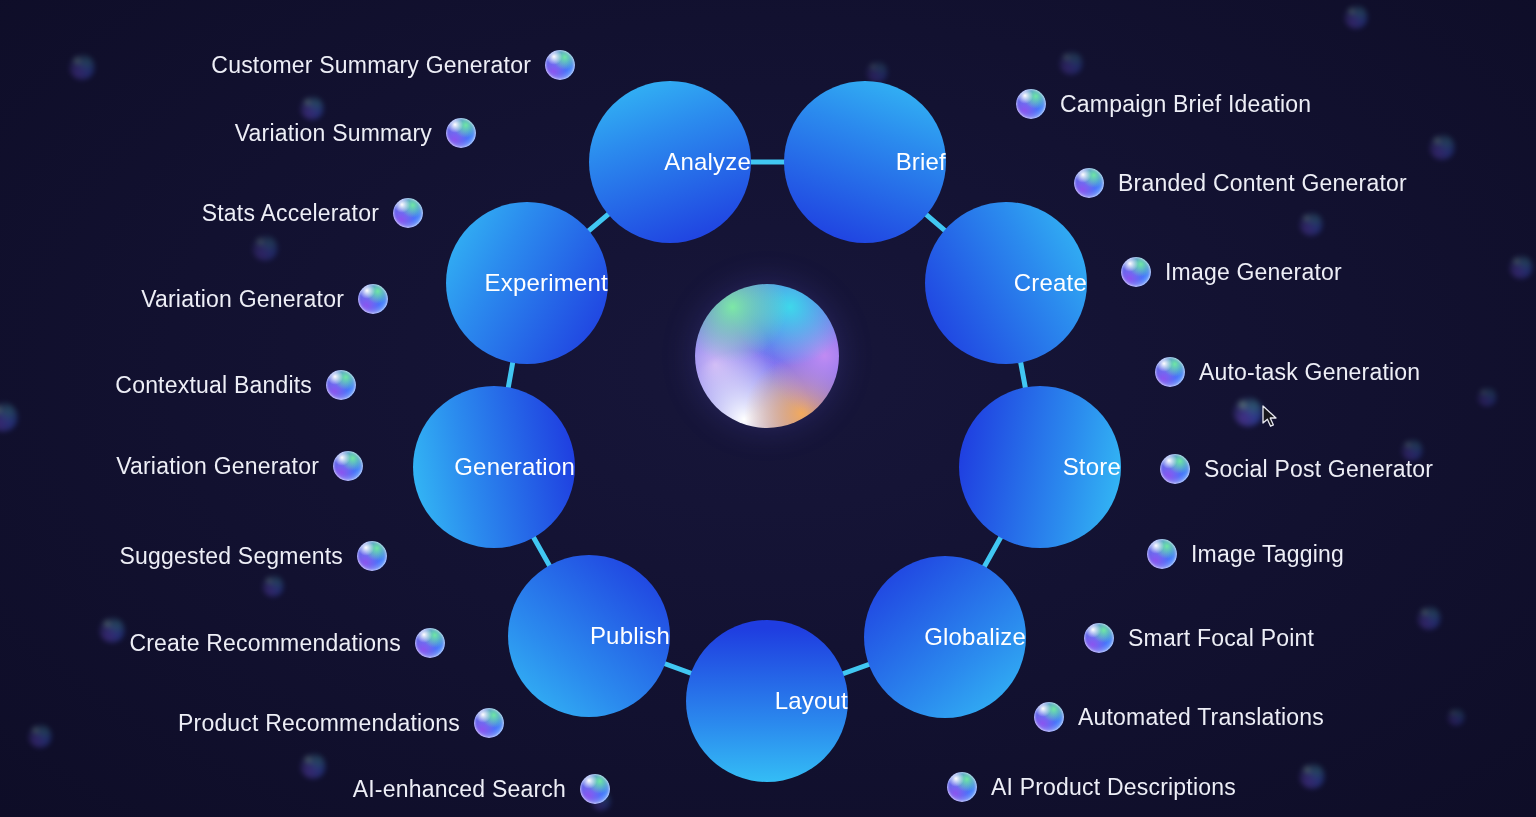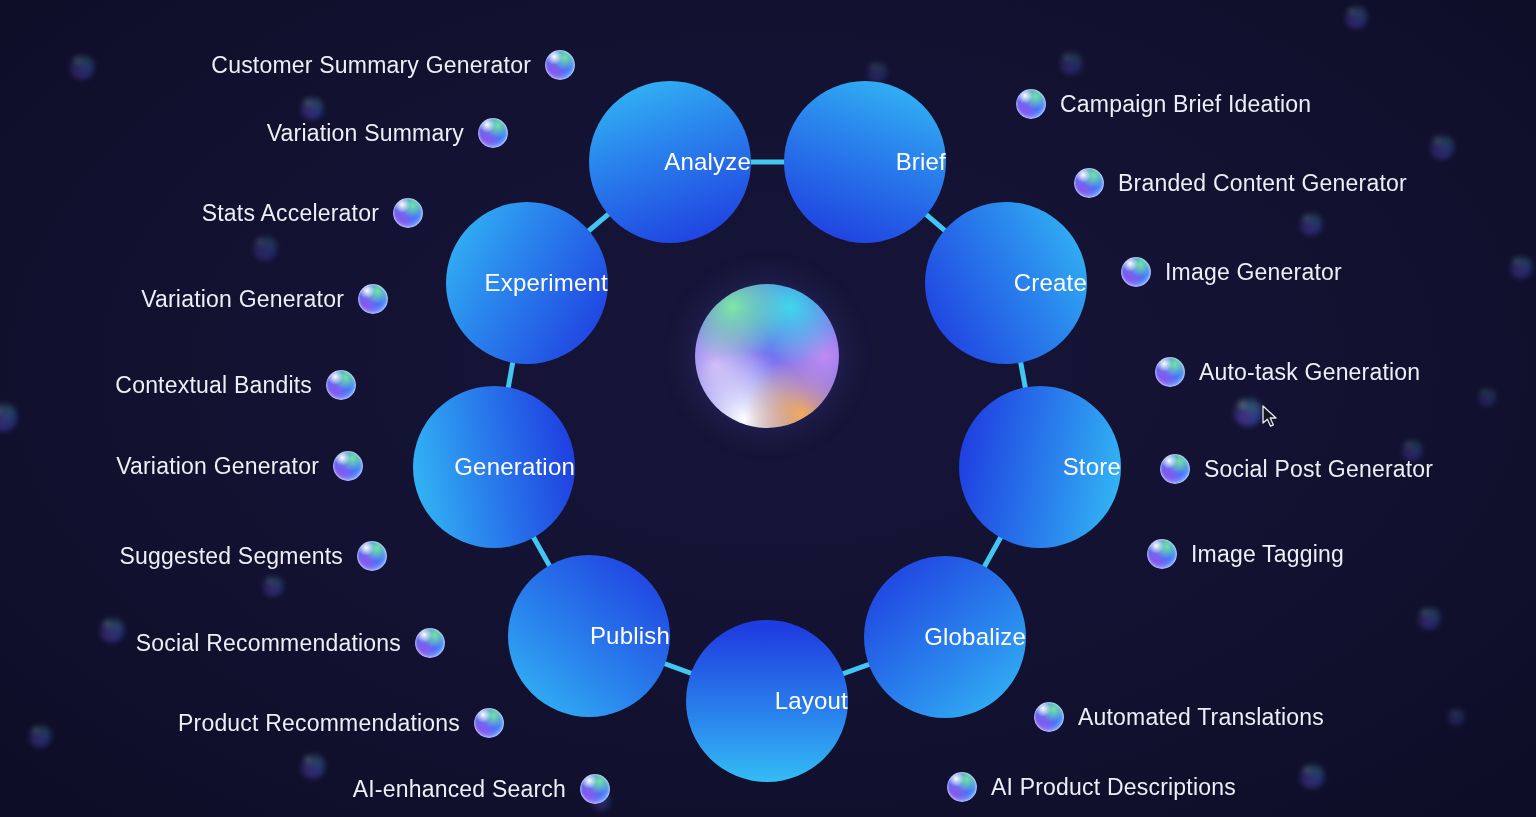--- a/index.html
+++ b/index.html
@@ -139,21 +139,21 @@
   <div class="node node-experiment">
       <span>Experiment</span>
     </div>
 
   <div class="center-orb"></div>
 
   <div class="feature" style="top:65px;right:961px">
       <span>Customer Summary Generator</span>
       <span class="orb"></span>
     </div>
-  <div class="feature" style="top:133px;right:1028px">
+  <div class="feature" style="top:133px;right:1060px">
       <span>Variation Summary</span>
       <span class="orb"></span>
     </div>
   <div class="feature" style="top:213px;right:1113px">
       <span>Stats Accelerator</span>
       <span class="orb"></span>
     </div>
   <div class="feature" style="top:299px;right:1148px">
       <span>Variation Generator</span>
       <span class="orb"></span>
@@ -164,21 +164,21 @@
     </div>
   <div class="feature" style="top:466px;right:1173px">
       <span>Variation Generator</span>
       <span class="orb"></span>
     </div>
   <div class="feature" style="top:556px;right:1149px">
       <span>Suggested Segments</span>
       <span class="orb"></span>
     </div>
   <div class="feature" style="top:643px;right:1091px">
-      <span>Social Recommendations</span>
+      <span>Create Recommendations</span>
       <span class="orb"></span>
     </div>
   <div class="feature" style="top:723px;right:1032px">
       <span>Product Recommendations</span>
       <span class="orb"></span>
     </div>
   <div class="feature" style="top:789px;right:926px">
       <span>AI-enhanced Search</span>
       <span class="orb"></span>
     </div>
@@ -199,20 +199,24 @@
       <span class="orb"></span>
       <span>Auto-task Generation</span>
     </div>
   <div class="feature" style="top:469px;left:1160px">
       <span class="orb"></span>
       <span>Social Post Generator</span>
     </div>
   <div class="feature" style="top:554px;left:1147px">
       <span class="orb"></span>
       <span>Image Tagging</span>
+    </div>
+  <div class="feature" style="top:638px;left:1084px">
+      <span class="orb"></span>
+      <span>Smart Focal Point</span>
     </div>
   <div class="feature" style="top:717px;left:1034px">
       <span class="orb"></span>
       <span>Automated Translations</span>
     </div>
   <div class="feature" style="top:787px;left:947px">
       <span class="orb"></span>
       <span>AI Product Descriptions</span>
     </div>
 

